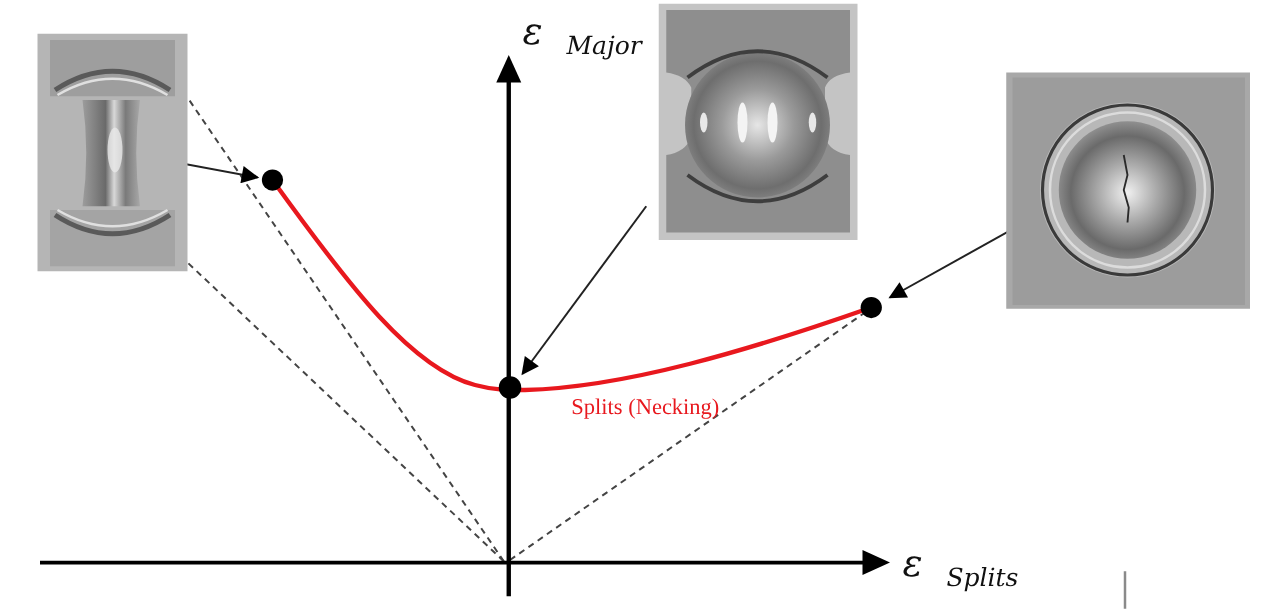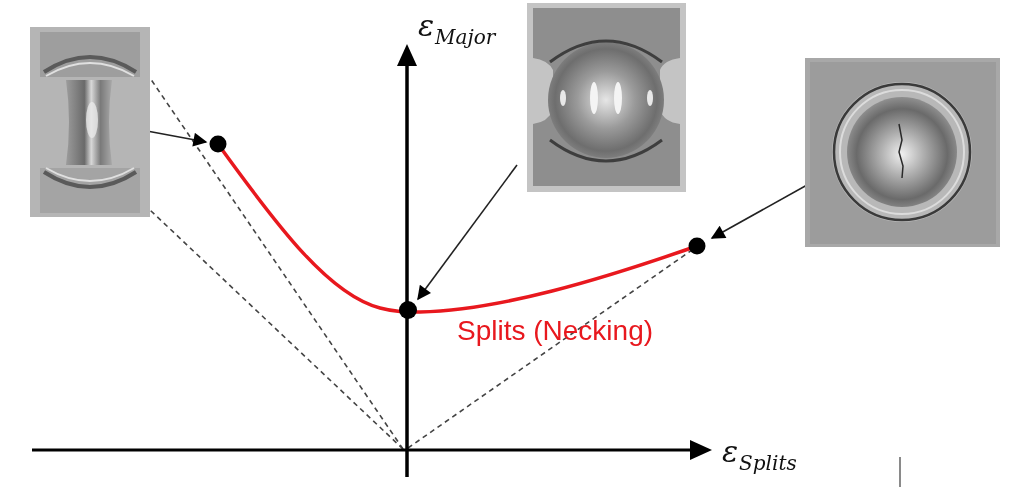--- a/index.html
+++ b/index.html
@@ -2,23 +2,23 @@
 <html><head>
 <meta charset="utf-8">
 <style>
   html, body { margin: 0; padding: 0; background: #ffffff; }
   body { width: 1024px; height: 490px; position: relative; overflow: hidden;
          font-family: "Liberation Sans", sans-serif; }
   #diagram { position: absolute; left: 0; top: 0; }
   .axis-label { position: absolute; font-family: "DejaVu Serif", serif; font-style: italic;
                 color: #111; white-space: nowrap; }
   .axis-label .eps { font-size: 30px; }
-  .axis-label .sub { font-size: 20px; position: relative; top: 8px; margin-left: 1px; }
-  .curve-label { position: absolute; color: #e8181e; font-family: Liberation Sans, sans-serif;
-                 font-size: 28px; white-space: nowrap; }
+  .axis-label .sub { font-size: 20px; position: relative; top: 8px; margin-left: 19px; }
+  .curve-label { position: absolute; color: #e8181e; font-family: Liberation Serif, serif;
+                 font-size: 18px; white-space: nowrap; }
   .cursor-bar { position: absolute; left: 899px; top: 457px; width: 2px; height: 30px; background: #8a8a8a; }
 </style>
 </head>
 <body>
 
 <svg id="diagram" width="1024" height="490" viewBox="0 0 1024 490" xmlns="http://www.w3.org/2000/svg">
   <defs>
     <marker id="bigArrow" markerWidth="10" markerHeight="10" refX="8" refY="5" orient="auto" markerUnits="userSpaceOnUse">
       <path d="M0,0 L10,5 L0,10 z" fill="#000"></path>
     </marker>

